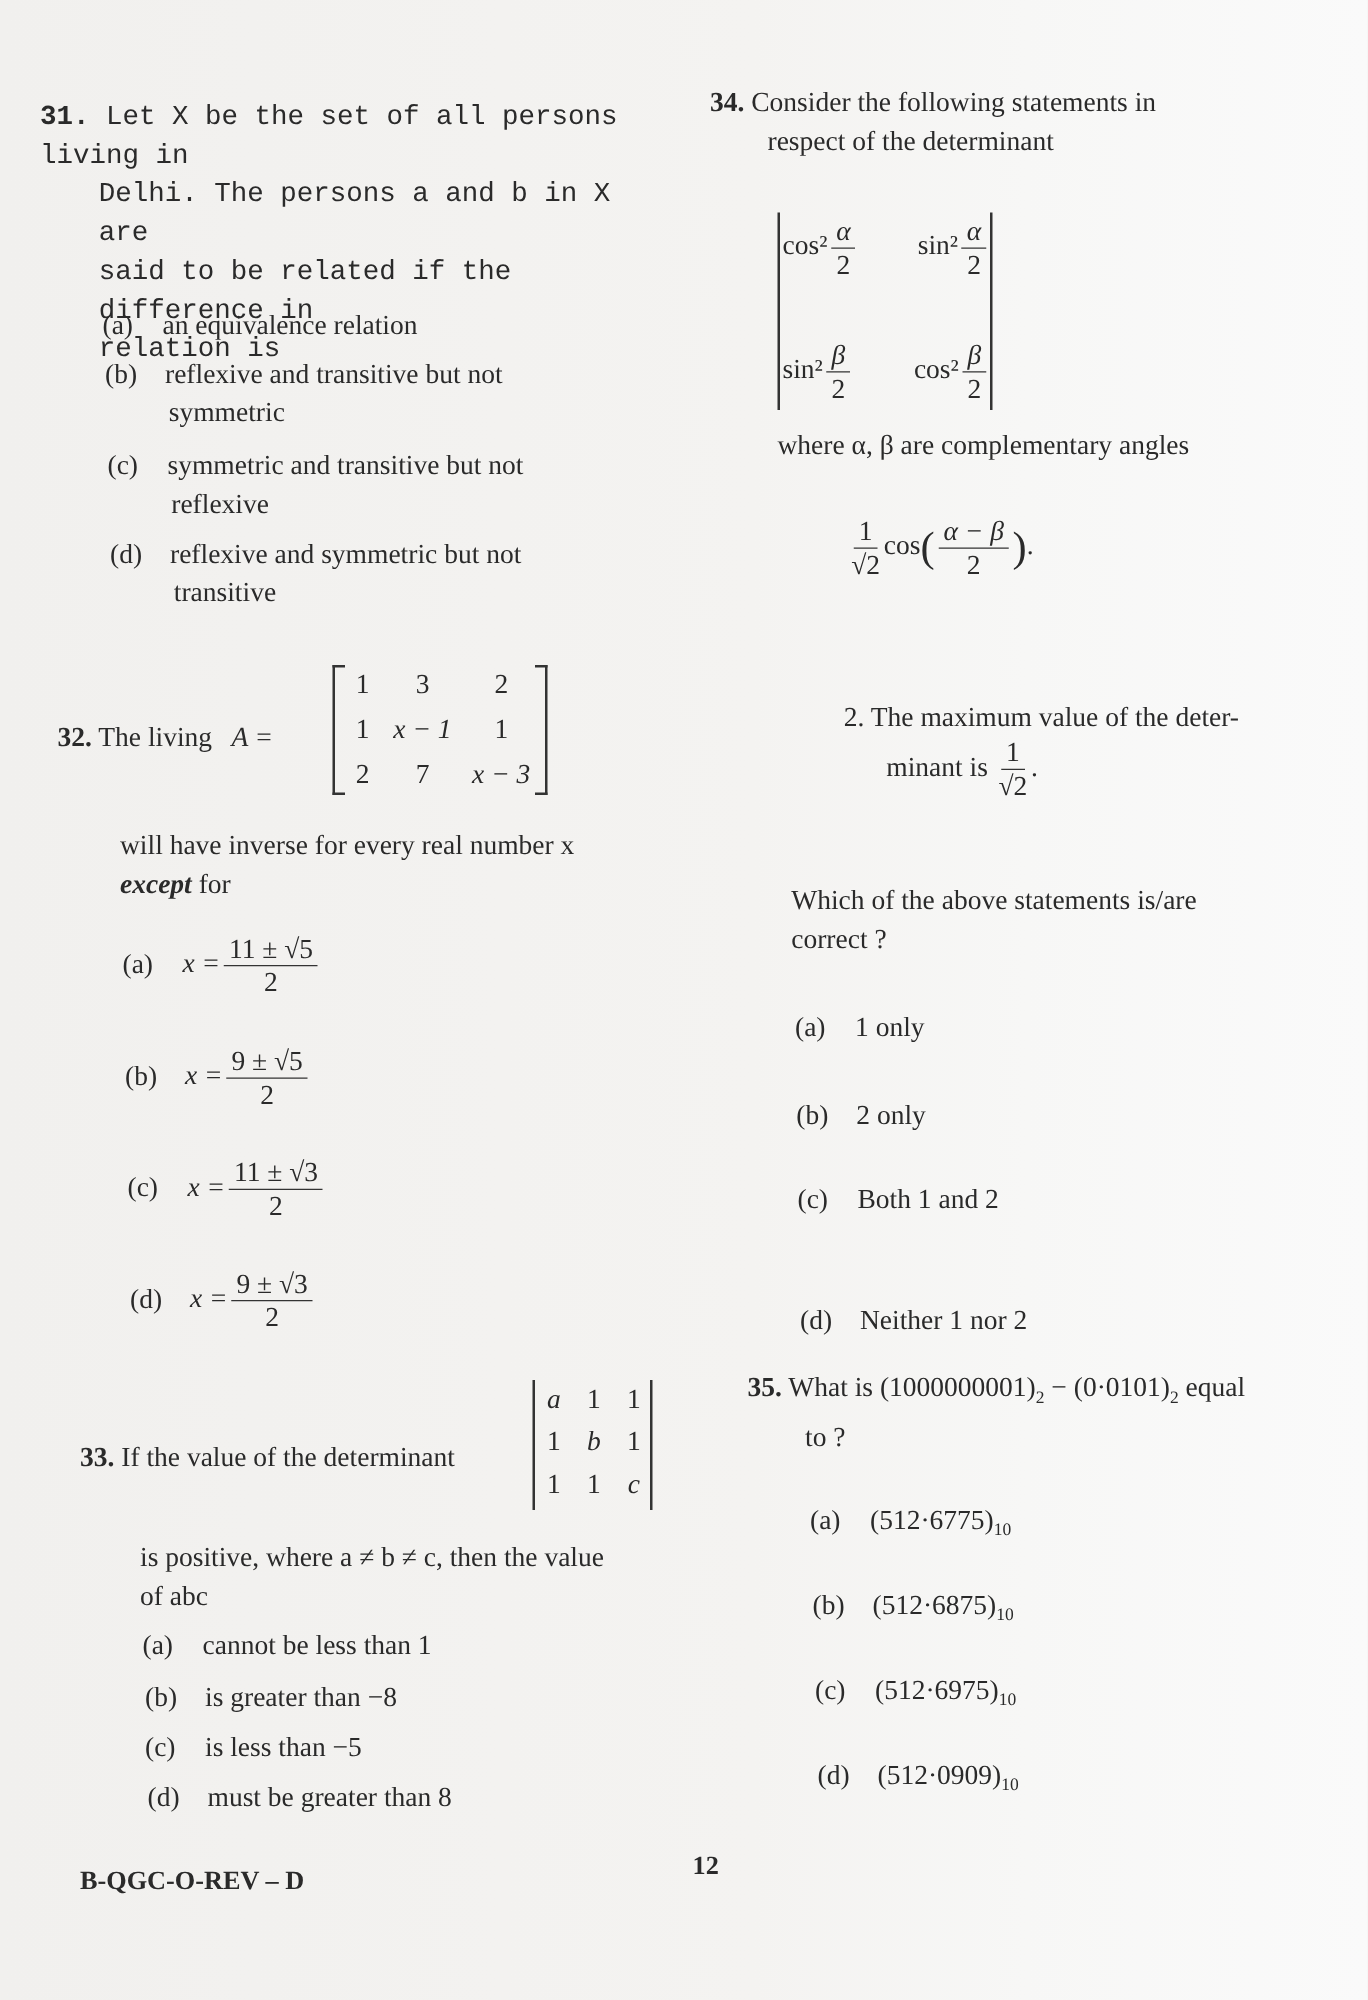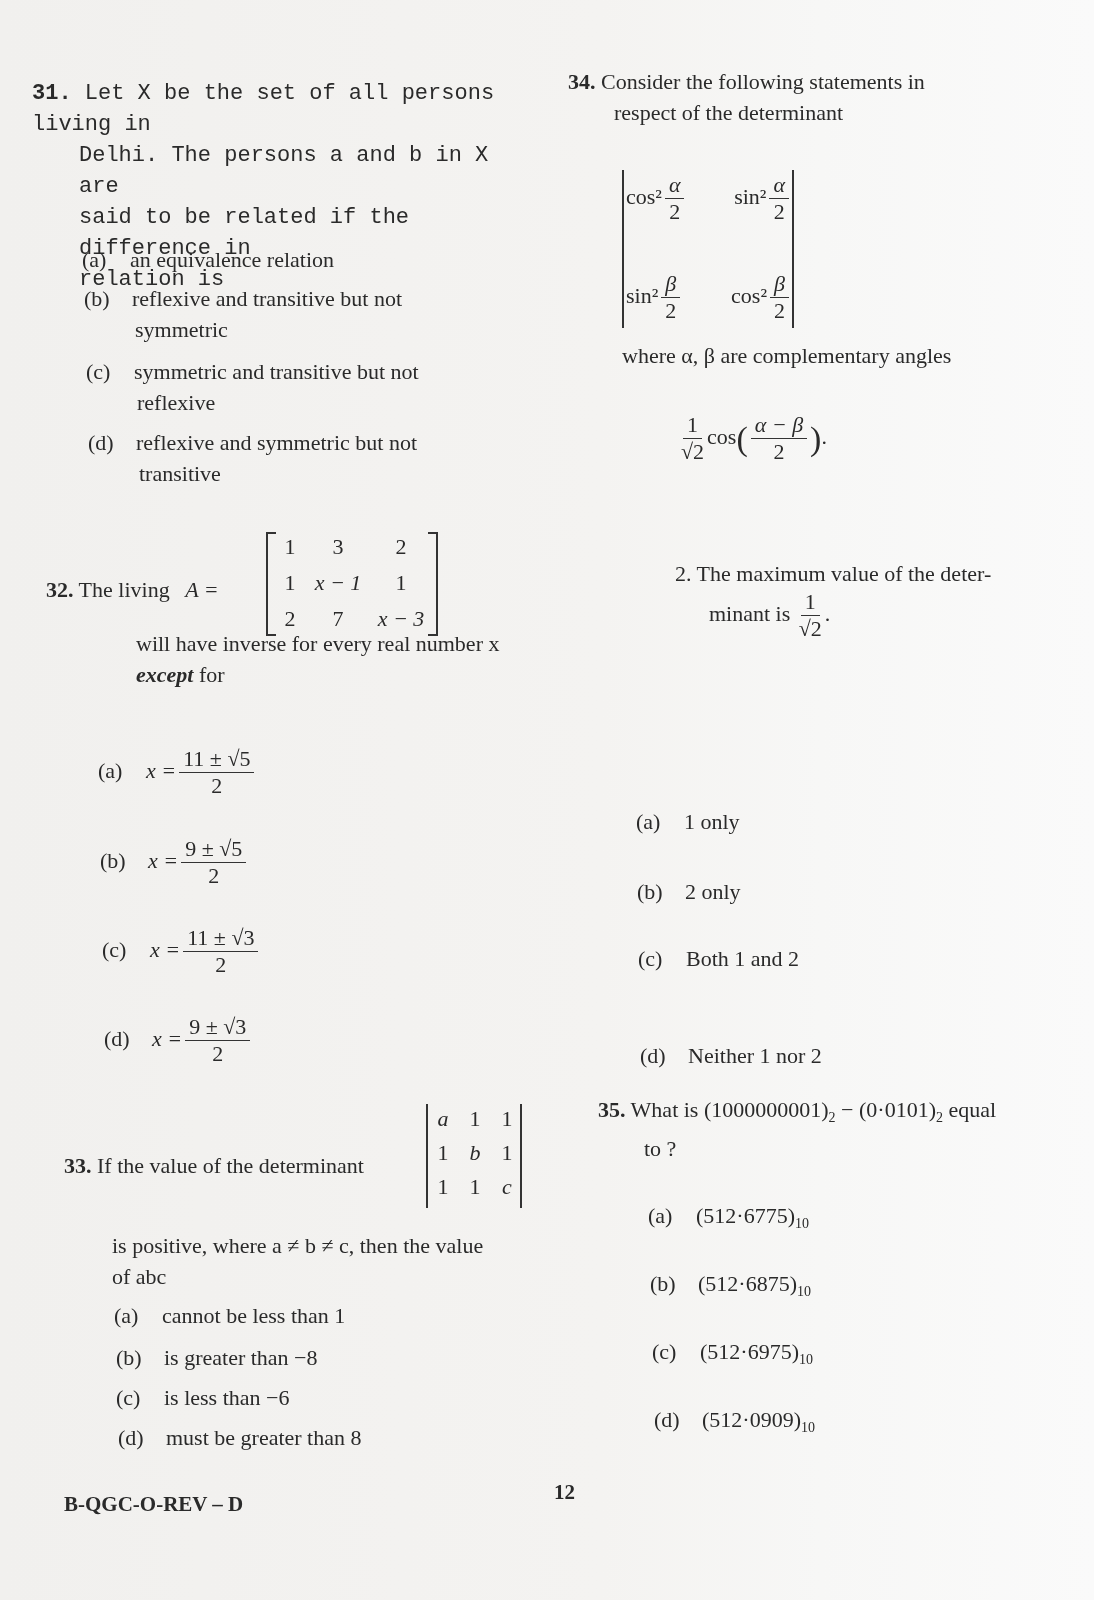--- a/index.html
+++ b/index.html
@@ -48,21 +48,21 @@
     <span>1</span>
       <span>3</span>
       <span>2</span>
     <span>1</span>
       <span class="i">x − 1</span>
       <span>1</span>
     <span>2</span>
       <span>7</span>
       <span class="i">x − 3</span>
   </div>
-  <div class="abs q" style="left:96px;top:628px;margin-left:40px;">
+  <div class="abs q" style="left:96px;top:660px;">
     <div>will have inverse for every real number x</div>
     <div><b class="i">except</b> <span>for</span></div>
   </div>
   <div class="opt" style="left:98px;top:746px;"><span class="olabel">(a)</span><span class="i">x =</span><span class="frac">
         <span class="n">11 ± √5</span>
         <span class="d">2</span>
       </span></div>
   <div class="opt" style="left:100px;top:836px;"><span class="olabel">(b)</span><span class="i">x =</span><span class="frac">
         <span class="n">9 ± √5</span>
         <span class="d">2</span>
@@ -92,21 +92,21 @@
     <span>1</span>
       <span>1</span>
       <span class="i">c</span>
   </div>
   <div class="abs q" style="left:112px;top:1230px;">
     <div>is positive, where a ≠ b ≠ c, then the value</div>
     <div>of abc</div>
   </div>
   <div class="opt" style="left:114px;top:1300px;"><span class="olabel">(a)</span><span>cannot be less than 1</span></div>
   <div class="opt" style="left:116px;top:1342px;"><span class="olabel">(b)</span><span>is greater than −8</span></div>
-  <div class="opt" style="left:116px;top:1382px;"><span class="olabel">(c)</span><span>is less than −6</span></div>
+  <div class="opt" style="left:116px;top:1382px;"><span class="olabel">(c)</span><span>is less than −5</span></div>
   <div class="opt" style="left:118px;top:1422px;"><span class="olabel">(d)</span><span>must be greater than 8</span></div>
 
   <div class="abs q" style="left:568px;top:66px;width:470px;">
     <div><span class="qnum">34.</span> <span>Consider the following statements in</span></div>
     <div style="padding-left:46px">respect of the determinant</div>
   </div>
   <div class="det-bar" style="left:622px;top:170px;height:158px;"></div>
   <div class="det-bar" style="left:792px;top:170px;height:158px;"></div>
   <div class="abs q" style="left:626px;top:172px;width:166px;">
     <div style="display:flex;justify-content:space-between;">
@@ -140,20 +140,24 @@
           <span class="d">2</span>
         </span><span style="font-size:34px;vertical-align:middle">)</span>.</div>
   </div>
   <div class="abs q" style="left:646px;top:558px;width:400px;margin-left:29px;">
     <div>2. The maximum value of the deter-</div>
     <div style="padding-left:34px"><span>minant is</span> <span class="frac">
           <span class="n">1</span>
           <span class="d">√2</span>
         </span>.</div>
   </div>
+  <div class="abs q" style="left:633px;top:704px;">
+    <div>Which of the above statements is/are</div>
+    <div>correct ?</div>
+  </div>
   <div class="opt" style="left:636px;top:806px;"><span class="olabel">(a)</span><span>1 only</span></div>
   <div class="opt" style="left:637px;top:876px;"><span class="olabel">(b)</span><span>2 only</span></div>
   <div class="opt" style="left:638px;top:943px;"><span class="olabel">(c)</span><span>Both 1 and 2</span></div>
   <div class="opt" style="left:640px;top:1011px;margin-top:29px;"><span class="olabel">(d)</span><span>Neither 1 nor 2</span></div>
 
   <div class="abs q" style="left:598px;top:1094px;width:480px;">
     <div><span class="qnum">35.</span> <span>What is (1000000001)</span><sub>2</sub><span> − (0·0101)</span><sub>2</sub><span> equal</span></div>
     <div style="padding-left:46px">to ?</div>
   </div>
   <div class="opt" style="left:648px;top:1200px;"><span class="olabel">(a)</span><span>(512·6775)</span><sub>10</sub></div>

